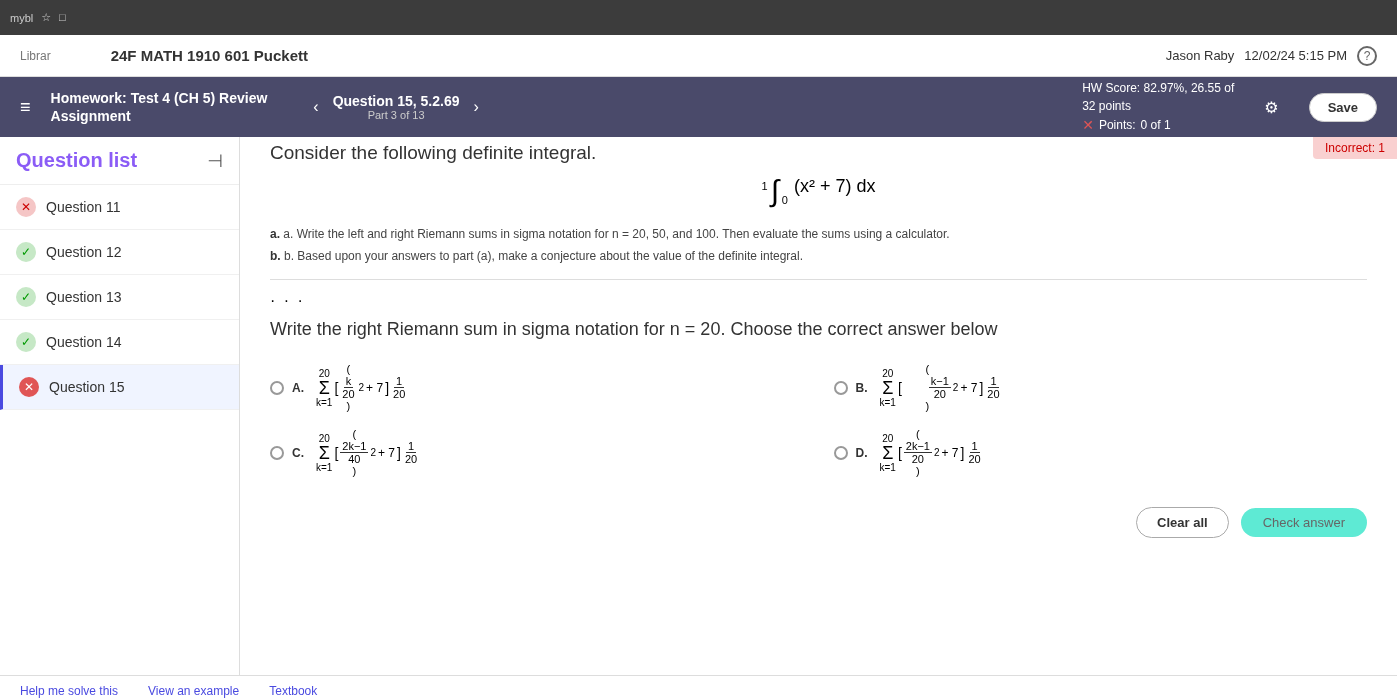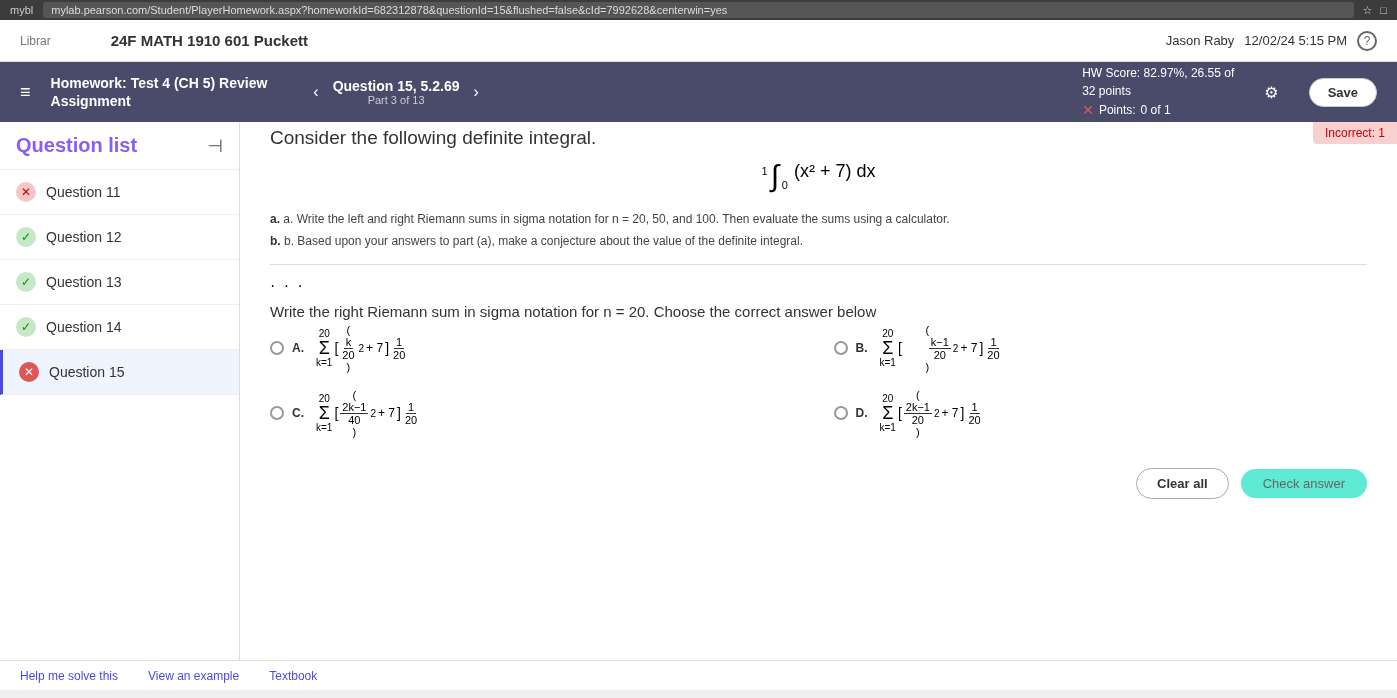--- a/index.html
+++ b/index.html
@@ -1,21 +1,21 @@
 <!DOCTYPE html>
 <html><head>
   <meta charset="utf-8">
   <style>
     * { box-sizing: border-box; margin: 0; padding: 0; }
     body { font-family: Arial, sans-serif; font-size: 14px; background: #f0f0f0; width: 1397px; height: 698px; overflow: hidden; }
 
     
     .browser-bar {
       background: #3c3c3c;
-      height: 20px;
+      height: 35px;
       display: flex;
       align-items: center;
       padding: 0 10px;
       color: #ccc;
       font-size: 11px;
     }
     .browser-bar .url { flex: 1; margin-left: 10px; background: #555; border-radius: 3px; padding: 2px 8px; color: #ddd; overflow: hidden; text-overflow: ellipsis; white-space: nowrap; }
     .browser-bar .icons { display: flex; gap: 8px; margin-left: 8px; }
 
     
@@ -120,21 +120,21 @@
       font-size: 12px;
       border-bottom-left-radius: 4px;
     }
 
     .problem-statement { font-size: 19px; color: #333; margin-bottom: 10px; }
     .integral-display { text-align: center; margin: 10px 0 18px 0; font-size: 18px; }
     .integral-parts { font-size: 12px; color: #444; line-height: 1.8; margin-bottom: 10px; }
     .divider { border: none; border-top: 1px solid #ddd; margin: 12px 0; }
 
     .part-label { font-size: 12px; color: #333; font-weight: bold; }
-    .question-text { font-size: 15px; color: #333; margin-bottom: 0; line-height: 1.5; }
+    .question-text { font-size: 18px; color: #333; margin-bottom: 20px; line-height: 1.5; }
 
     
     .options-grid {
       display: grid;
       grid-template-columns: 1fr 1fr;
       gap: 16px 30px;
       margin-bottom: 20px;
     }
     .option-row {
       display: flex;
@@ -192,21 +192,20 @@
       font-size: 12px;
       color: #444;
     }
     .bottom-bar a { color: #4a4ae0; text-decoration: none; cursor: pointer; }
   </style>
 </head>
 <body>
 
 <div class="browser-bar">
   <span>mybl</span>
-  <div class="url">mylab.pearson.com/Student/PlayerHomework.aspx?homeworkId=682312878&amp;questionId=15&amp;flushed=false&amp;cId=7992628&amp;centerwin=yes</div>
   <div class="icons">
     <span>☆</span>
     <span>□</span>
   </div>
 </div>
 
 <div class="app-header">
   <div style="display:flex;align-items:center;gap:60px;">
     <span style="font-size:12px;color:#777;">Librar</span>
     <span class="course-title">24F MATH 1910 601 Puckett</span>

